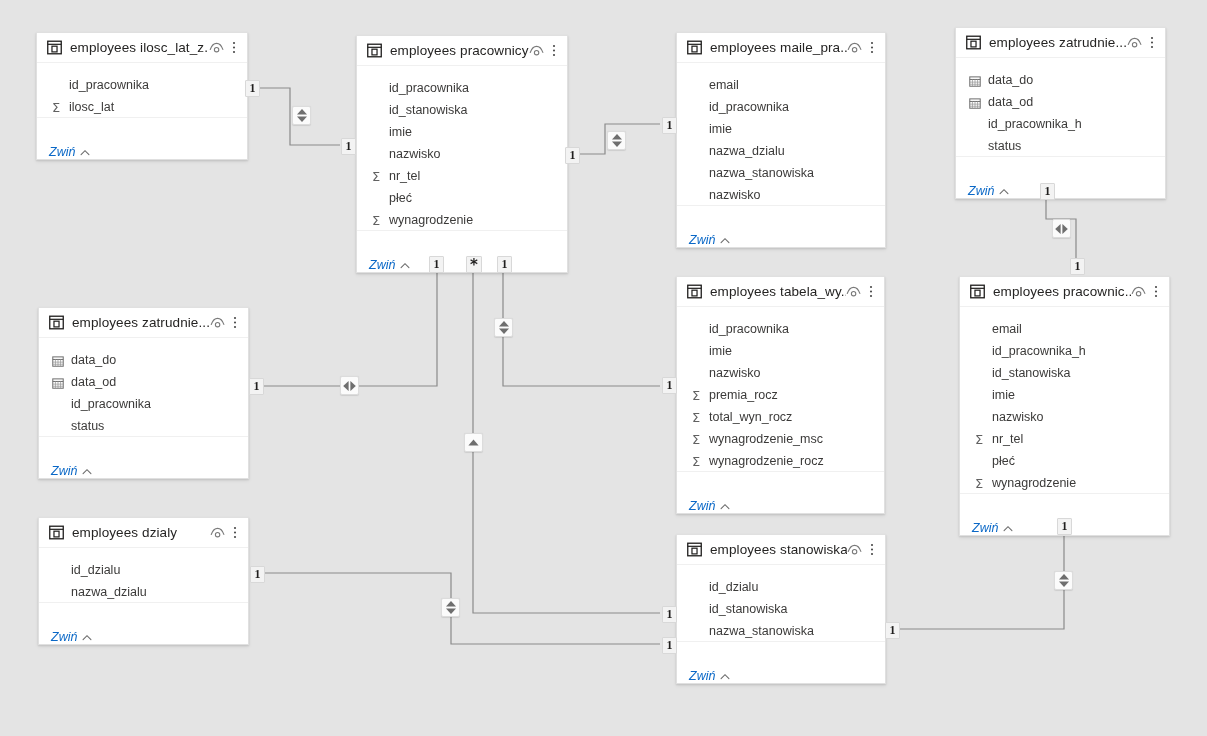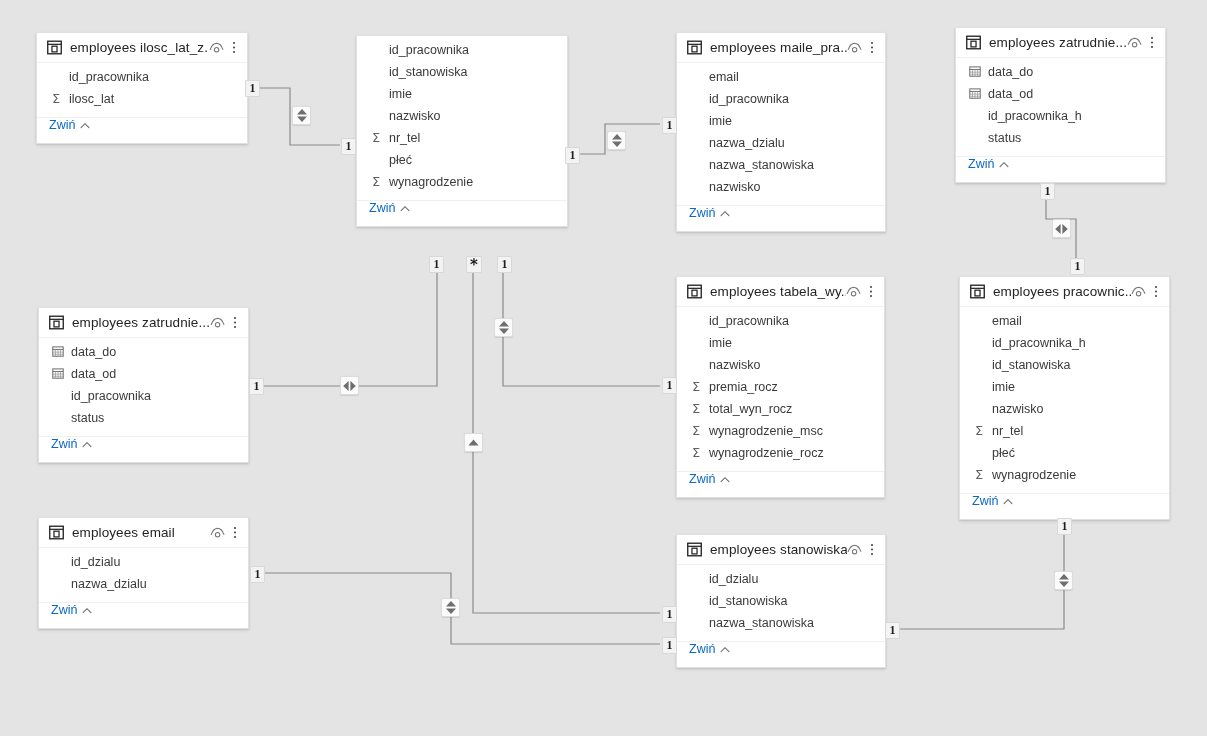--- a/index.html
+++ b/index.html
@@ -42,36 +42,37 @@
     white-space: nowrap;
     overflow: hidden;
     letter-spacing: 0.1px;
   }
   .ic-table { width: 15px; height: 15px; flex: 0 0 auto; display:block; }
   .ic-eye { width: 15px; height: 13px; flex: 0 0 auto; margin-right: 5px; display:block; }
   .ic-dots { width: 10px; height: 15px; flex: 0 0 auto; display:block; }
   .tc-fields { padding: 7px 0 3px 0; }
   .tc-field {
     display: flex;
-    align-items: flex-start;
+    align-items: flex-end;
     height: 22px;
     padding-left: 12px;
     font-size: 12.5px;
     color: #3b3a39;
   }
   .tc-field .fname { margin-left: 6px; white-space: nowrap; }
   .f-gutter { width: 14px; flex: 0 0 auto; display: flex; align-items: center; justify-content: center; }
   .sigma { font-size: 13px; color: #616161; line-height: 1; font-family: "DejaVu Sans", sans-serif; }
   .ic-cal { width: 12px; height: 12px; display: block; }
   .tc-footer {
     border-top: 1px solid #f0f0f0;
-    height: 26px;
+    height: 42px;
     display: flex;
-    align-items: flex-start;
+    align-items: flex-end;
     padding-left: 12px;
+    font-style: italic;
   }
   .collapse-link {
     font-size: 12.5px;
     color: #0a68c7;
     display: flex;
     align-items: center;
     gap: 5px;
     cursor: pointer;
   }
   .chev { width: 10px; height: 7px; display:block; }
@@ -155,20 +156,37 @@
         <div class="tc-footer">
           <span class="collapse-link">
             <span>Zwiń</span>
             <svg class="chev" viewBox="0 0 11 8">
               <path d="M1 6.4 L5.5 1.9 L10 6.4" fill="none" stroke="#6a6a6a" stroke-width="1.2" stroke-linecap="round"></path>
             </svg>
           </span>
         </div>
       </div>
       <div class="table-card" style="left: 356px; top: 35px; width: 212px;">
+        <div class="tc-header">
+          <svg class="ic-table" viewBox="0 0 16 16">
+            <rect x="0.8" y="1.3" width="14.4" height="13.4" fill="none" stroke="#201f1e" stroke-width="1.4"></rect>
+            <line x1="0.8" y1="4.6" x2="15.2" y2="4.6" stroke="#201f1e" stroke-width="1.3"></line>
+            <rect x="5.3" y="6.6" width="5.4" height="6.1" fill="none" stroke="#201f1e" stroke-width="1.3"></rect>
+          </svg>
+          <span class="tc-title">employees pracownicy</span>
+          <svg class="ic-eye" viewBox="0 0 17 14">
+            <path d="M1.4 9.2 C3.2 4.2 6.0 2.3 8.6 2.3 C11.2 2.3 14.0 4.2 15.7 9.2" fill="none" stroke="#7a7a7a" stroke-width="1.25" stroke-linecap="round"></path>
+            <circle cx="8.6" cy="9.5" r="2.5" fill="none" stroke="#7a7a7a" stroke-width="1.25"></circle>
+          </svg>
+          <svg class="ic-dots" viewBox="0 0 10 16">
+            <circle cx="5" cy="3.2" r="1.15" fill="#4a4a4a"></circle>
+            <circle cx="5" cy="8.0" r="1.15" fill="#4a4a4a"></circle>
+            <circle cx="5" cy="12.8" r="1.15" fill="#4a4a4a"></circle>
+          </svg>
+        </div>
         <div class="tc-fields">
           <div class="tc-field">
             <span class="f-gutter"></span>
             <span class="fname">id_pracownika</span>
           </div>
           <div class="tc-field">
             <span class="f-gutter"></span>
             <span class="fname">id_stanowiska</span>
           </div>
           <div class="tc-field">
@@ -518,21 +536,21 @@
           </span>
         </div>
       </div>
       <div class="table-card" style="left: 38px; top: 517px; width: 211px;">
         <div class="tc-header">
           <svg class="ic-table" viewBox="0 0 16 16">
             <rect x="0.8" y="1.3" width="14.4" height="13.4" fill="none" stroke="#201f1e" stroke-width="1.4"></rect>
             <line x1="0.8" y1="4.6" x2="15.2" y2="4.6" stroke="#201f1e" stroke-width="1.3"></line>
             <rect x="5.3" y="6.6" width="5.4" height="6.1" fill="none" stroke="#201f1e" stroke-width="1.3"></rect>
           </svg>
-          <span class="tc-title">employees email</span>
+          <span class="tc-title">employees dzialy</span>
           <svg class="ic-eye" viewBox="0 0 17 14">
             <path d="M1.4 9.2 C3.2 4.2 6.0 2.3 8.6 2.3 C11.2 2.3 14.0 4.2 15.7 9.2" fill="none" stroke="#7a7a7a" stroke-width="1.25" stroke-linecap="round"></path>
             <circle cx="8.6" cy="9.5" r="2.5" fill="none" stroke="#7a7a7a" stroke-width="1.25"></circle>
           </svg>
           <svg class="ic-dots" viewBox="0 0 10 16">
             <circle cx="5" cy="3.2" r="1.15" fill="#4a4a4a"></circle>
             <circle cx="5" cy="8.0" r="1.15" fill="#4a4a4a"></circle>
             <circle cx="5" cy="12.8" r="1.15" fill="#4a4a4a"></circle>
           </svg>
         </div>

